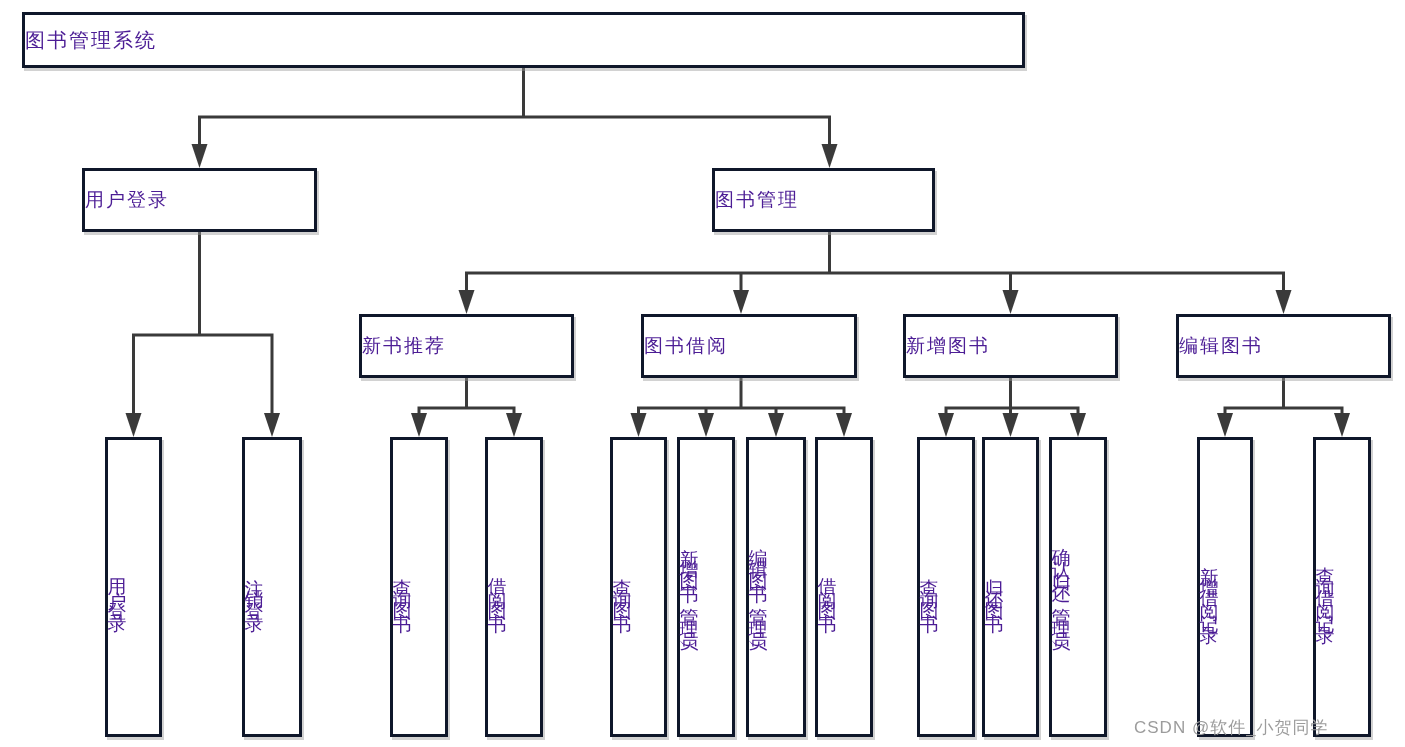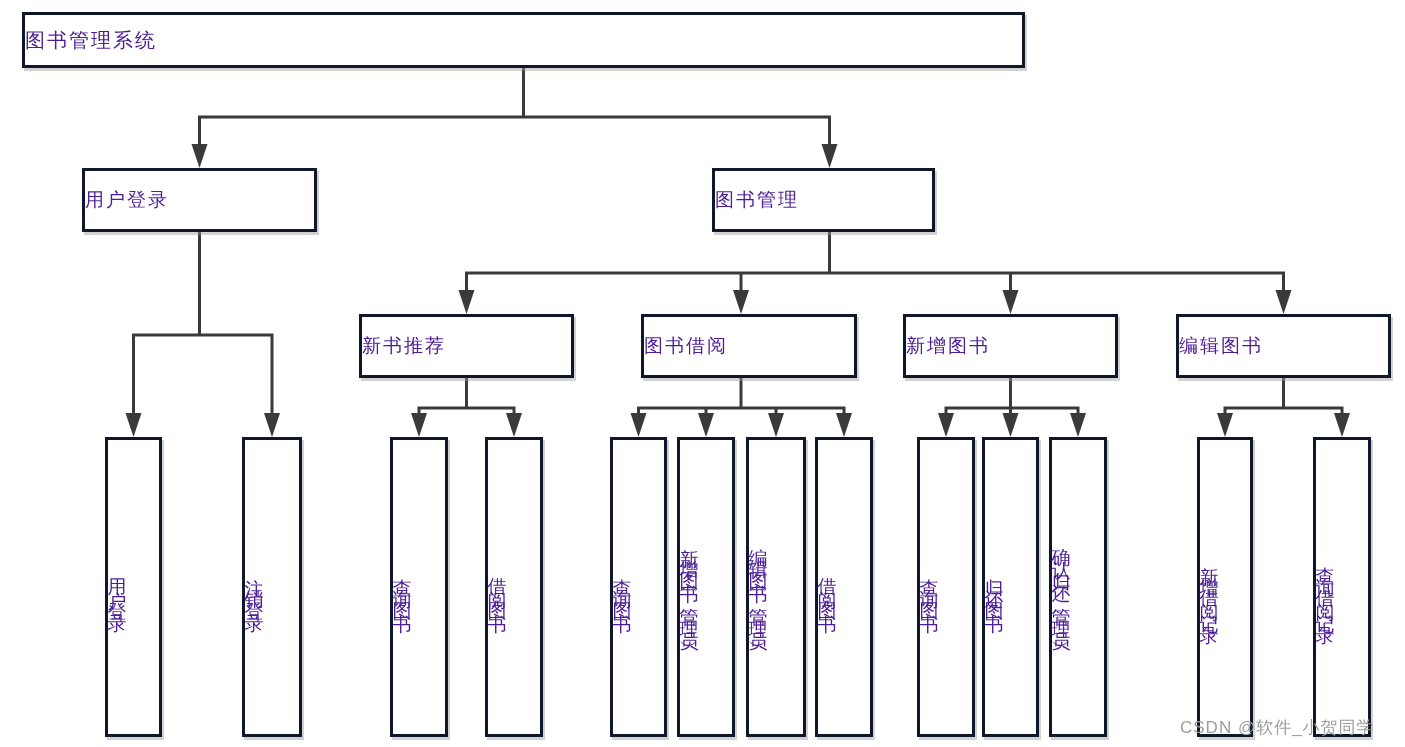--- a/index.html
+++ b/index.html
@@ -50,21 +50,21 @@
   .box.root { font-size: 20px; }
   .box.leaf span {
     writing-mode: vertical-rl;
     text-orientation: mixed;
     font-size: 19px;
     letter-spacing: 12px;
     line-height: 1;
   }
   .watermark {
     position: absolute;
-    left: 1180px;
+    left: 1134px;
     top: 716px;
     font-size: 17px;
     letter-spacing: 1px;
     color: #9c9c9c;
     z-index: 5;
     white-space: nowrap;
   }
 </style>
 </head>
 <body>

